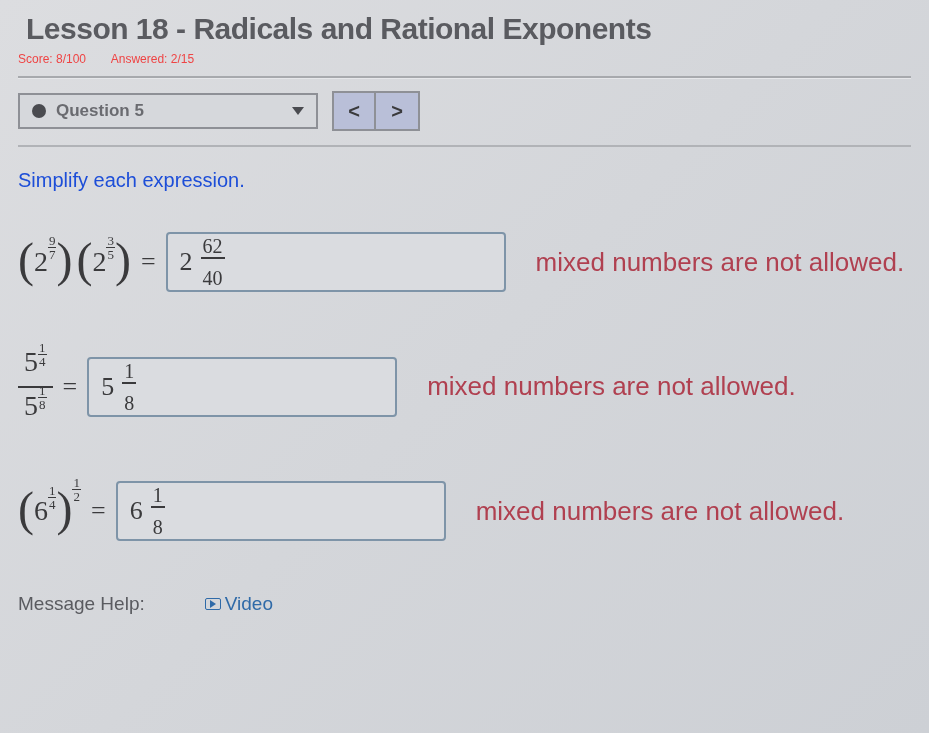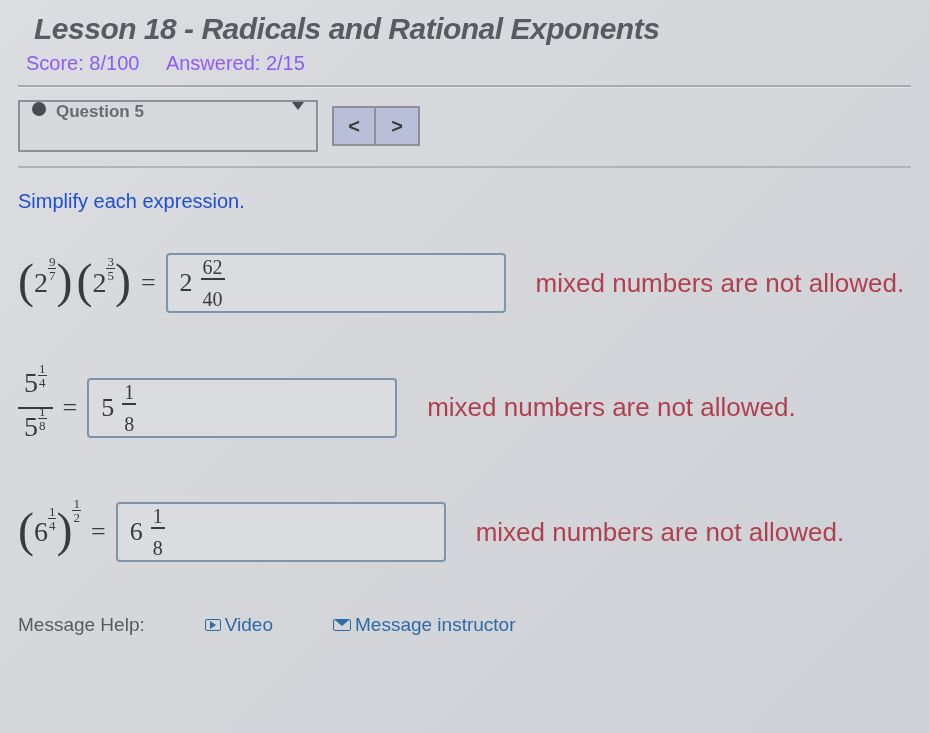--- a/index.html
+++ b/index.html
@@ -6,52 +6,50 @@
   body {
     margin: 0;
     padding: 12px 18px;
     width: 929px;
     height: 733px;
     background: linear-gradient(135deg, #dcdde0 0%, #d4d6da 50%, #cdd0d5 100%);
     font-family: Verdana, Geneva, sans-serif;
     color: #3a3a3c;
   }
   h1.lesson-title {
-    margin: 0 0 6px 16px;
+    margin: 0 0 6px 8px;
     font-size: 30px;
     font-weight: 700;
     color: #5a5b60;
     letter-spacing: -0.5px;
-    font-style: italic;
   }
   .score-line {
-    font-size: 20px;
-    color: #8b5cf6;
+    font-size: 12px;
+    color: #ef4444;
     margin-bottom: 10px;
-    margin-left: 8px;
   }
   .score-line span { margin-right: 22px; }
   .divider {
     border: none;
     border-top: 2px solid #a7a9ad;
     border-bottom: 1px solid #e6e7ea;
     margin: 0 0 12px 0;
   }
   .toolbar {
     display: flex;
     align-items: center;
     gap: 14px;
     margin-bottom: 14px;
   }
   .question-dropdown {
     display: flex;
-    align-items: flex-start;
+    align-items: center;
     justify-content: space-between;
     width: 300px;
-    height: 52px;
+    height: 36px;
     padding: 0 12px;
     border: 2px solid #8e9096;
     background: #d6d8dc;
     color: #6a6b70;
     font-weight: 700;
     font-size: 17px;
     cursor: pointer;
   }
   .question-dropdown .dot {
     width: 14px; height: 14px; border-radius: 50%;
@@ -303,17 +301,13 @@
   </div>
   <div class="error-msg">mixed numbers are not allowed.</div>
 </div>
 
 <div class="help-line">
   <span>Message Help:</span>
   <span class="link">
     <span class="icon-video"></span>
     <span>Video</span>
   </span>
-  <span class="link">
-    <span class="icon-mail"></span>
-    <span>Message instructor</span>
-  </span>
 </div>
 
 </body></html>

